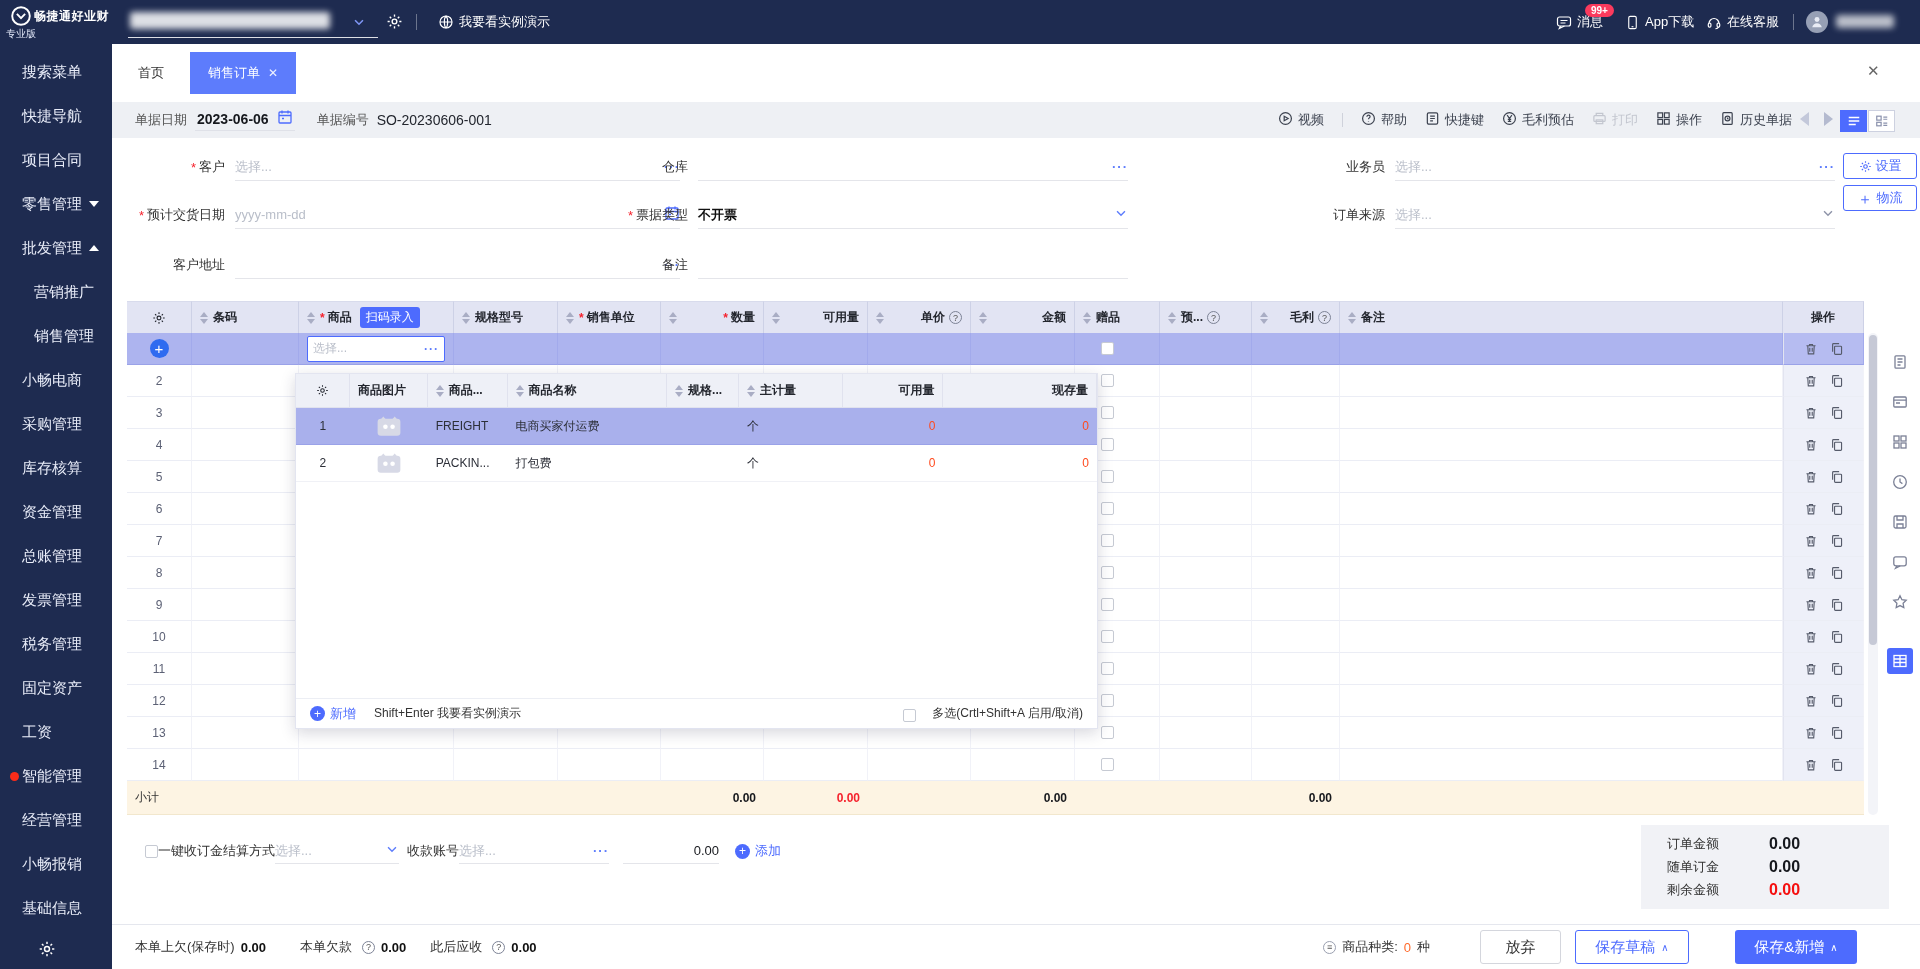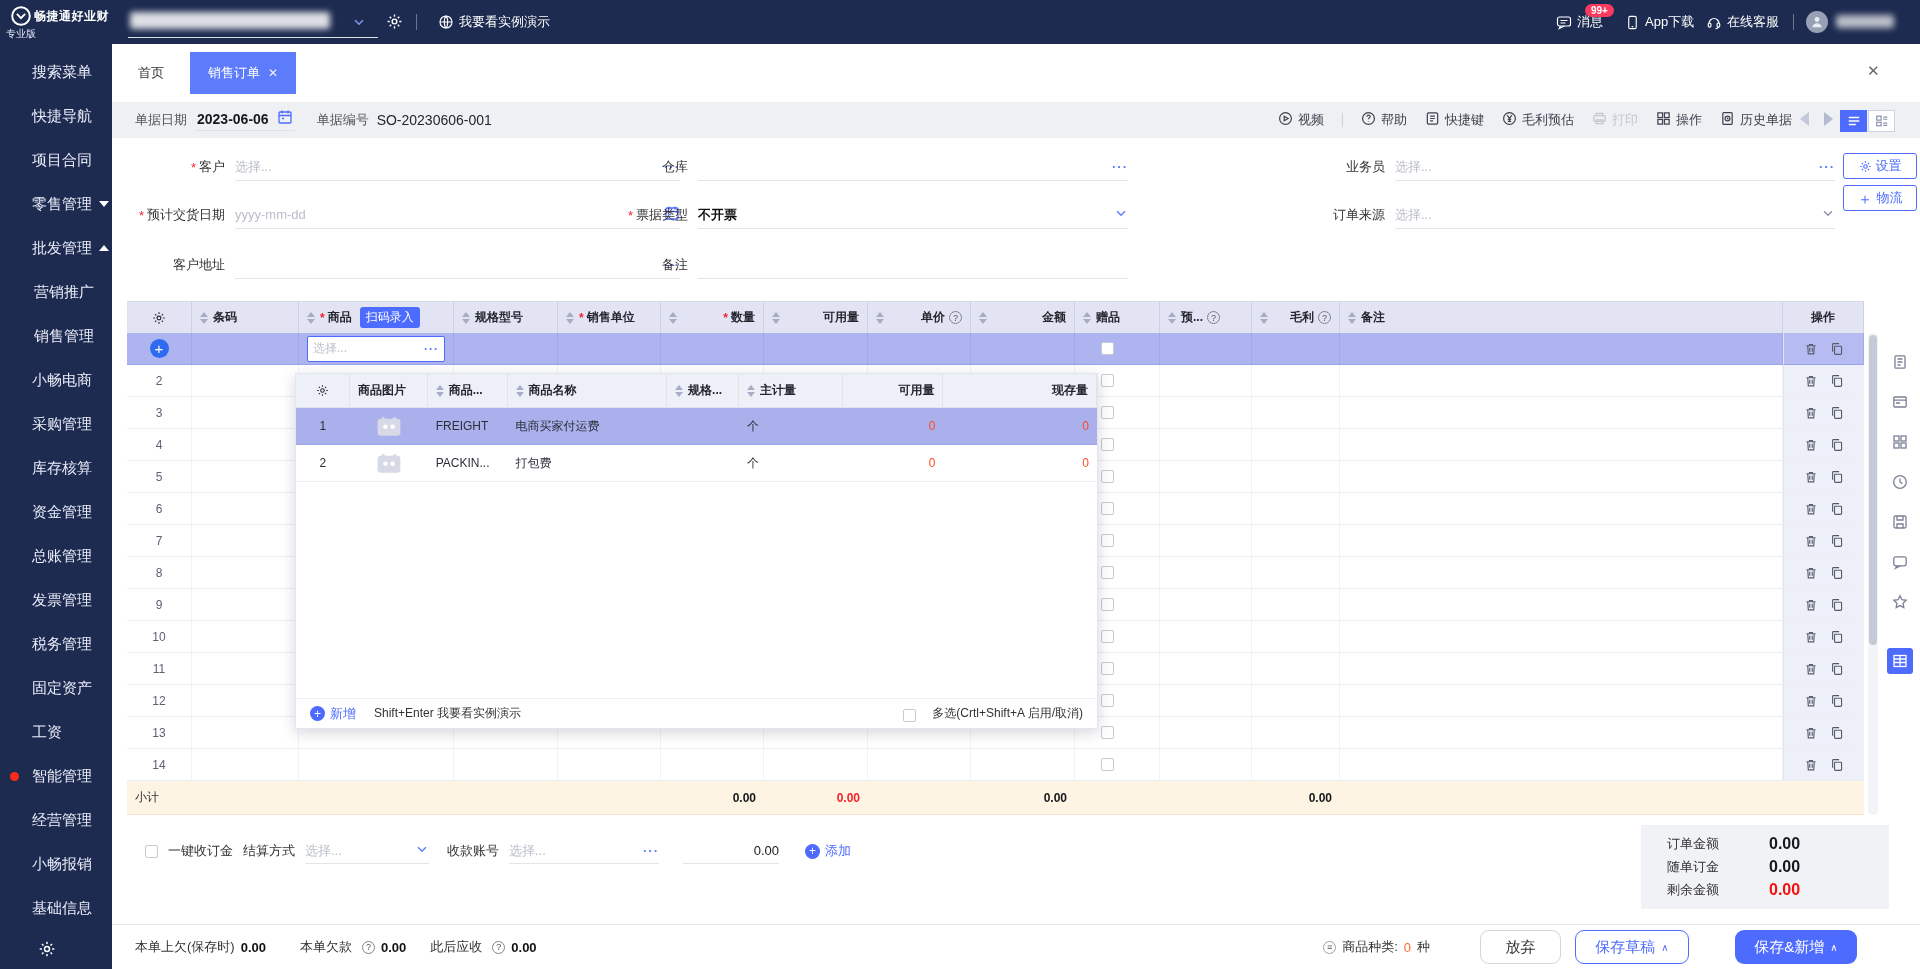--- a/index.html
+++ b/index.html
@@ -14,21 +14,21 @@
 .logo-title{position:absolute;left:34px;top:8px;font-size:12px;font-weight:bold;letter-spacing:.5px}
 .logo-sub{position:absolute;left:6px;top:27px;font-size:10px;color:#dfe5f5}
 .redact{background:rgba(255,255,255,.85);filter:blur(3px);border-radius:3px}
 .co-underline{position:absolute;left:128px;top:37px;width:250px;height:1px;background:rgba(255,255,255,.85)}
 .tb-ico{display:inline-flex;align-items:center;gap:5px;color:#fff;font-size:13px}
 .tb-sep{width:1px;height:16px;background:rgba(255,255,255,.35);display:inline-block}
 .badge{position:absolute;background:#fb3a5d;color:#fff;font-size:10px;border-radius:8px;padding:1px 6px;font-weight:bold}
 .avatar{width:22px;height:22px;border-radius:50%;background:#97a0b5;display:inline-flex;align-items:center;justify-content:center;color:#e9ecf5}
 
 .sidebar{position:absolute;left:0;top:44px;width:112px;height:925px;background:#1e2b50;z-index:20}
-.snav{position:absolute;left:0;width:112px;height:24px;display:flex;align-items:center;color:#e8ecf8;font-size:15px;cursor:pointer;padding-left:32px}
+.snav{position:absolute;left:0;width:112px;height:24px;display:flex;align-items:center;color:#e8ecf8;font-size:15px;cursor:pointer;padding-left:22px}
 .snav.indent{padding-left:34px}
 .snav .dot{position:absolute;left:10px;width:9px;height:9px;border-radius:50%;background:#fa2c19}
 .arr{width:0;height:0;border-left:5px solid transparent;border-right:5px solid transparent;margin-left:7px}
 .arr.down{border-top:6px solid #fff}
 .arr.up{border-bottom:6px solid #fff}
 .side-gear{position:absolute;left:38px;bottom:8px;color:#fff}
 
 .content{position:absolute;left:112px;top:44px;width:1808px;height:925px;background:#fff}
 
 .tabbar{position:absolute;left:0;top:0;width:1808px;height:58px;background:#fff}
@@ -106,33 +106,33 @@
 .pbc{height:37px;border-bottom:1px solid #f0f1f6;display:flex;align-items:center;padding:0 8px;font-size:12px;color:#2c2f38}
 .pbc.r{justify-content:flex-end}
 .prow.sel .pbc{background:#a9b0ec;border-bottom-color:#9aa2e8}
 .orange{color:#ff4a1e}
 .owl{display:inline-flex}
 .pfoot{margin-top:auto;height:30px;border-top:1px solid #eceef4;display:flex;align-items:center;padding:0 14px;gap:18px;font-size:12px}
 .addlink{color:#4d6bfe;display:inline-flex;align-items:center;gap:5px;cursor:pointer;font-size:13px}
 .addc{width:15px;height:15px;border-radius:50%;background:#4d6bfe;color:#fff;display:inline-flex;align-items:center;justify-content:center;font-size:12px}
 .pfoot .msel{margin-left:auto;display:inline-flex;align-items:flex-end;gap:16px;color:#333}
 
-.payrow{position:absolute;left:33px;top:792px;height:30px;display:flex;align-items:center;gap:10px}
+.payrow{position:absolute;left:33px;top:792px;height:30px;display:flex;align-items:center;}
 .uctl{display:flex;align-items:center;border-bottom:1px solid #e4e5ea;height:26px;cursor:text}
 
 .summary{position:absolute;left:1529px;top:781px;width:248px;height:84px;background:#f1f2f6;padding:7px 18px 0 26px}
 .srow{display:flex;align-items:center;height:23px}
 .srow .sl{width:88px;color:#333;font-size:13px}
 .srow .sv{font-size:16px;font-weight:bold;color:#16181d;margin-left:14px}
 .srow .sv.red{color:#f50f0f}
 
 .footbar{position:absolute;left:0;bottom:0;width:1808px;height:45px;background:#fff;border-top:1px solid #e5e7ee;display:flex;align-items:center}
 .fitem{display:flex;align-items:center;gap:6px;font-size:13px;color:#333}
 .fval{font-weight:bold;font-size:13px;color:#111}
-.btn{height:34px;border-radius:9px;display:flex;align-items:center;justify-content:center;font-size:15px;cursor:pointer}
+.btn{height:34px;border-radius:3px;display:flex;align-items:center;justify-content:center;font-size:15px;cursor:pointer}
 .btn.ghost{border:1px solid #d4d6dd;background:#fff;color:#333}
 .btn.line{border:1px solid #4d6bfe;background:#fff;color:#4d6bfe}
 .btn.fill{background:#4d6bfe;color:#fff}
 .caret{font-size:10px;margin-left:6px}
 .kcount{color:#ff6a2b}
 </style>
 </head>
 <body>
 
 <div class="app">

